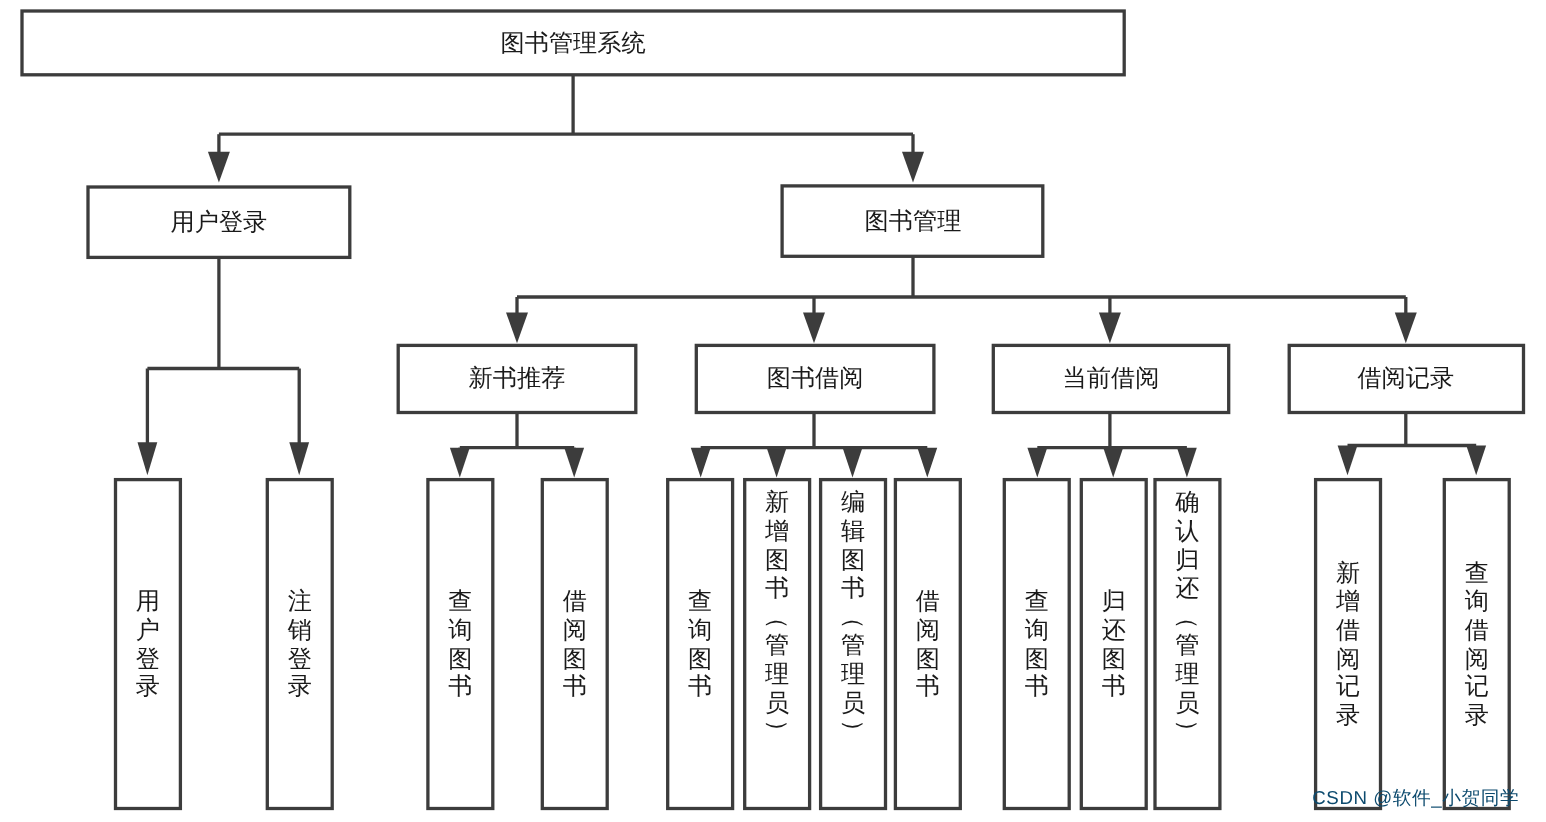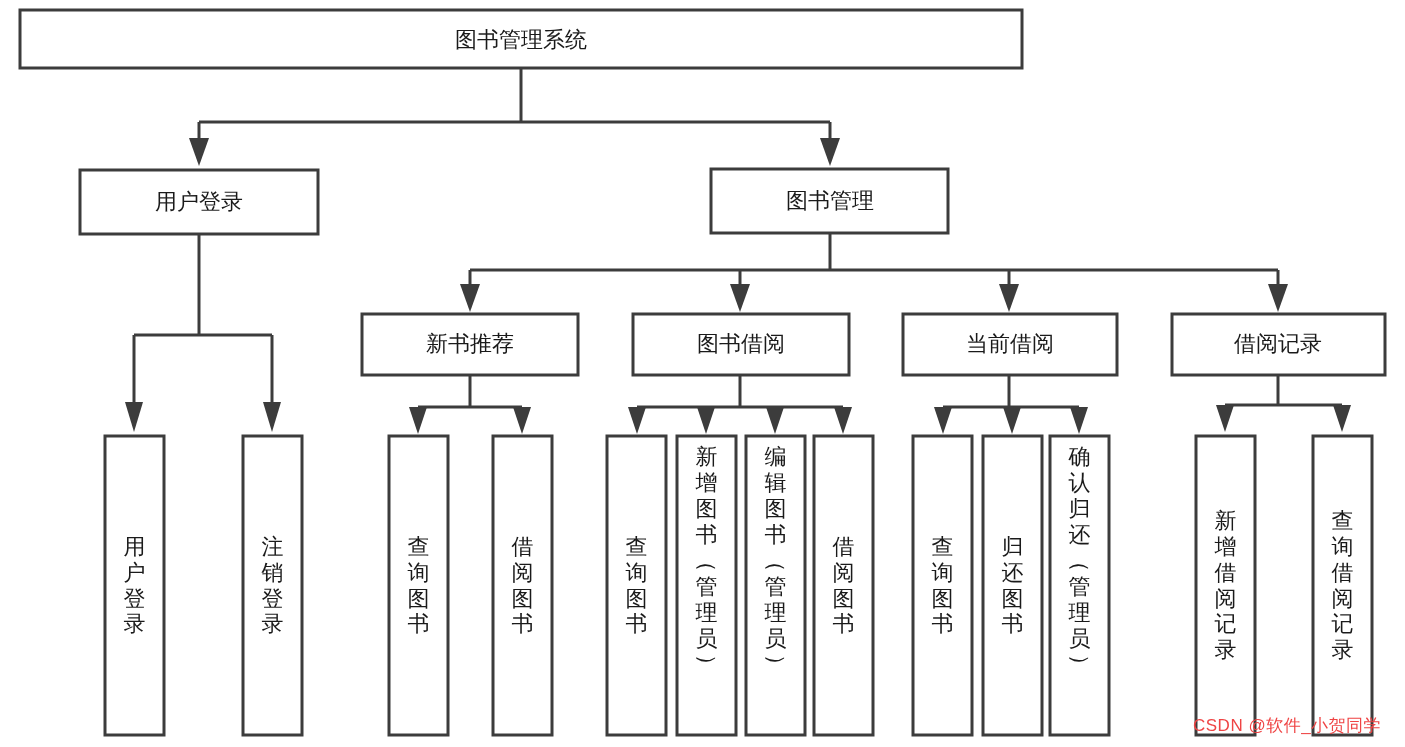--- a/index.html
+++ b/index.html
@@ -69,21 +69,21 @@
   }
   .leaf-char {
     display: block;
   }
   .watermark {
     position: absolute;
     left: 1193px;
     top: 714px;
     font-family: "Liberation Sans", "DejaVu Sans", sans-serif;
     font-size: 17px;
-    color: #ef4444;
+    color: #0c4a6e;
     letter-spacing: 0.5px;
     white-space: nowrap;
     user-select: none;
     text-align: right;
   }
 </style>
 </head>
 <body>
 
 <div id="diagram-root">

